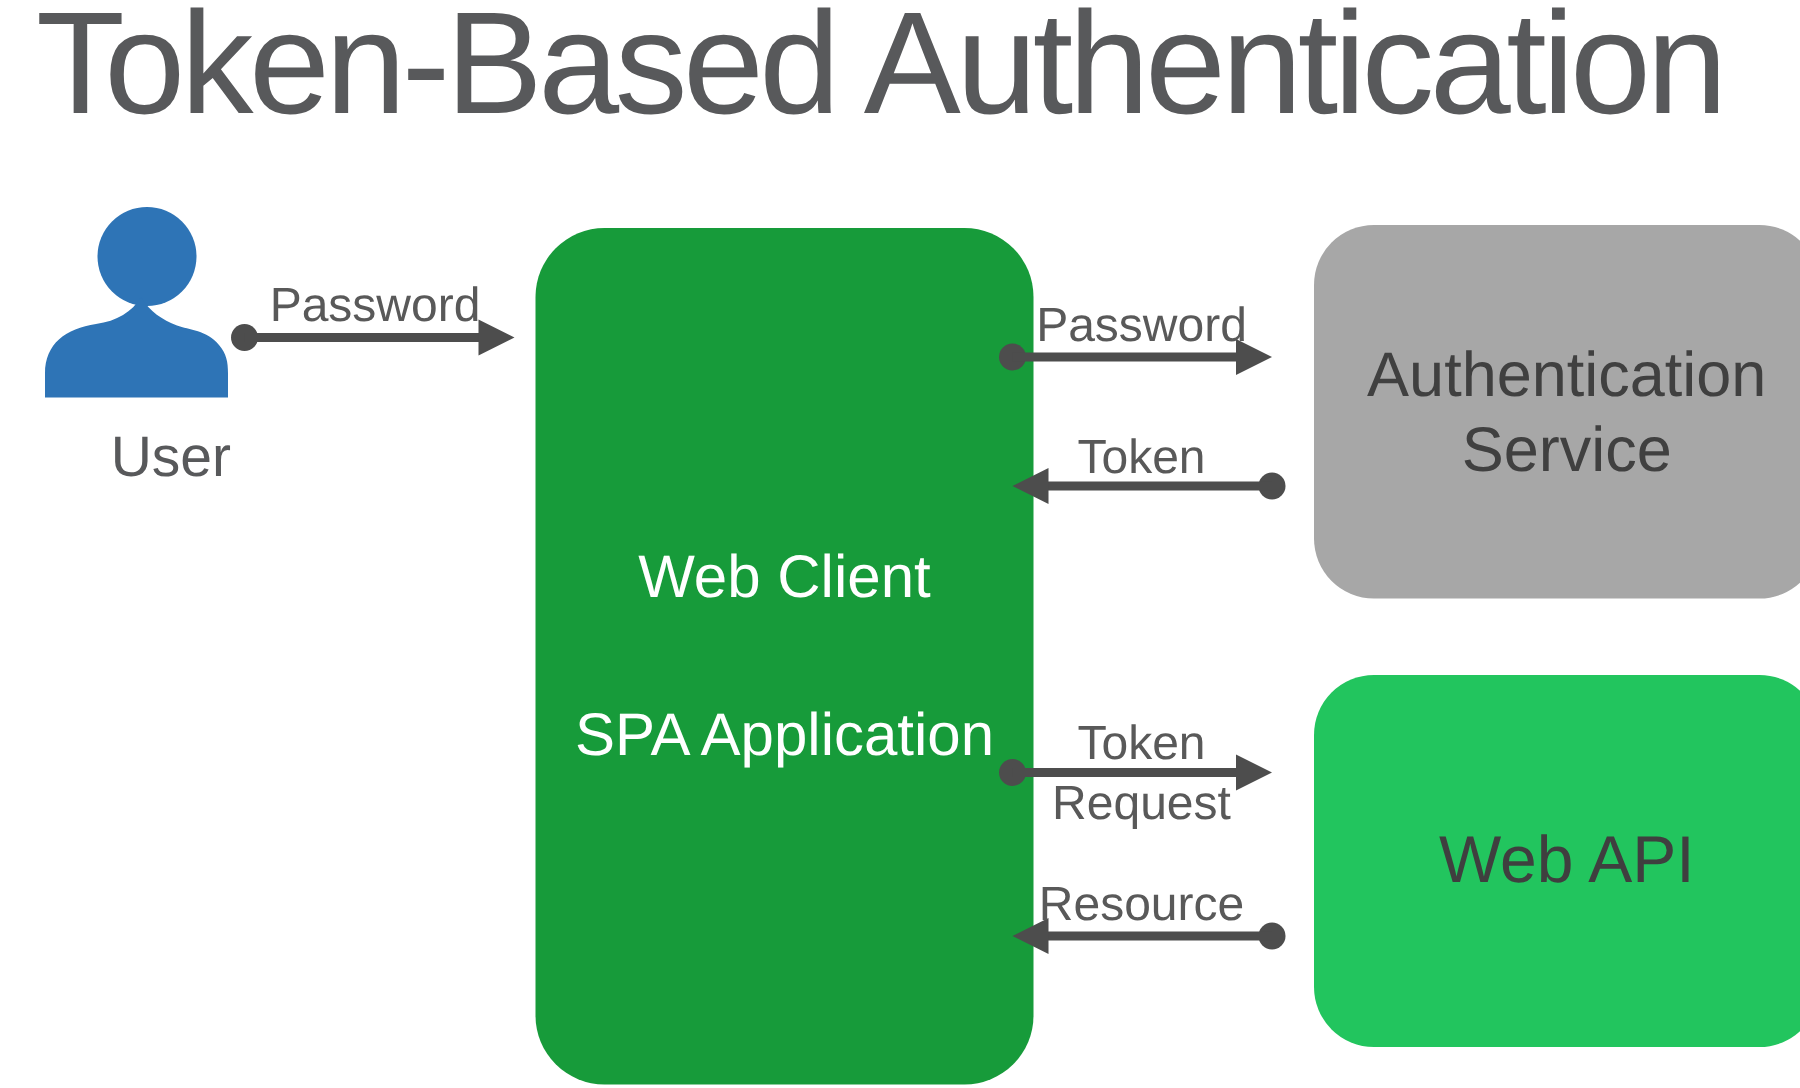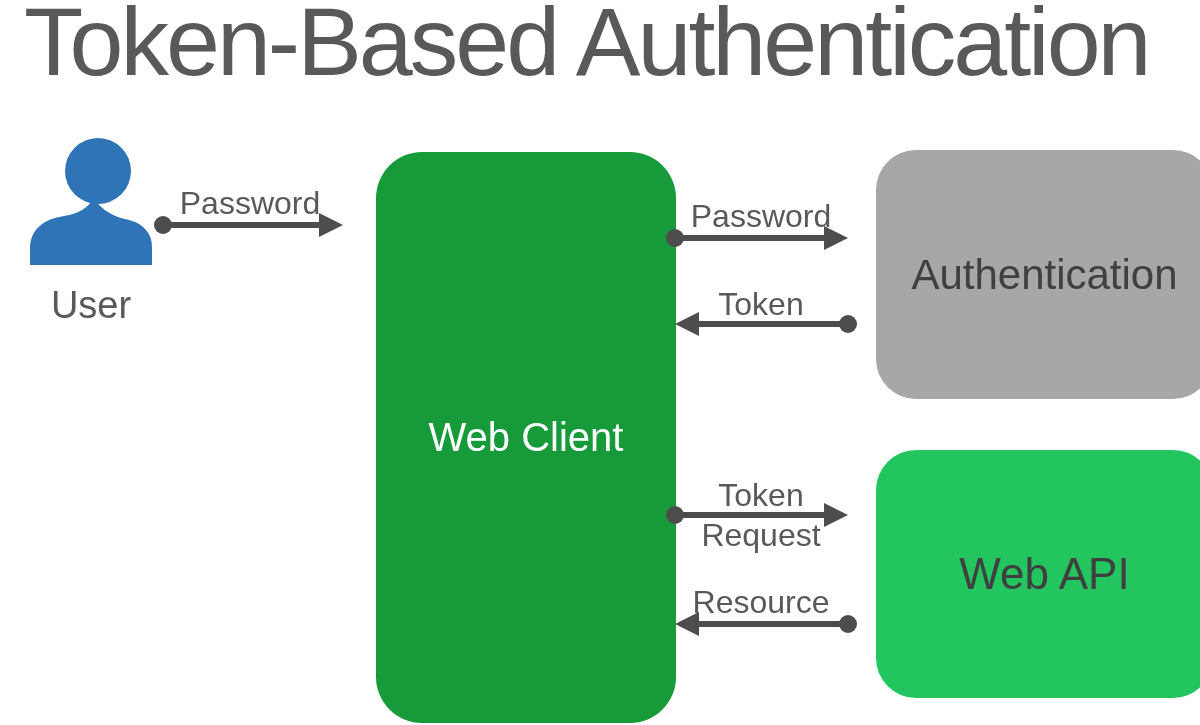--- a/index.html
+++ b/index.html
@@ -25,22 +25,22 @@
   .node {
     position: absolute;
     display: flex;
     flex-direction: column;
     align-items: center;
     justify-content: center;
     text-align: center;
     margin-left: 28px;
   }
   .node-web-client {
-    left: 348px; top: 152px;
-    width: 300px; height: 571px;
+    left: 329px; top: 152px;
+    width: 332px; height: 571px;
     background: #179B3A;
     border-radius: 46px;
     color: #ffffff;
     font-size: 40px;
     gap: 60px;
   }
   .node-auth-service {
     left: 848px; top: 150px;
     width: 337px; height: 249px;
     background: #A7A7A7;
@@ -59,21 +59,21 @@
   }
   .user-figure {
     position: absolute;
     left: 28px; top: 137px;
     width: 126px; height: 130px;
   }
   .user-label {
     position: absolute;
     left: 28px; top: 284px;
     width: 126px;
-    text-align: center;
+    text-align: right;
     font-size: 38px;
     color: #58595B;
   }
   .arrow-label {
     position: absolute;
     width: 180px;
     text-align: center;
     font-size: 32px;
     color: #595959;
     white-space: nowrap;
@@ -101,24 +101,26 @@
   <div class="user-figure">
     <svg width="126" height="130" viewBox="0 0 126 130">
       <circle cx="70" cy="34" r="33" fill="#2E74B6"></circle>
       <path d="M2 128 L2 112 C2 92 16 82 36 79 C50 77 60 71 66 61 C72 71 80 76 90 80 C98 83 110 83 118 93 C123 99 124 104 124 112 L124 128 Z" fill="#2E74B6"></path>
     </svg>
   </div>
   <div class="user-label">User</div>
 
   <div class="node node-web-client">
     <div>Web Client</div>
+    <div>SPA Application</div>
   </div>
 
   <div class="node node-auth-service">
     <div>Authentication</div>
+    <div>Service</div>
   </div>
 
   <div class="node node-web-api">
     <div>Web API</div>
   </div>
 
   <svg class="arrows-svg">
 
     <g stroke="#4D4D4D" fill="#4D4D4D">
       <circle cx="163" cy="225" r="9" stroke="none"></circle>

